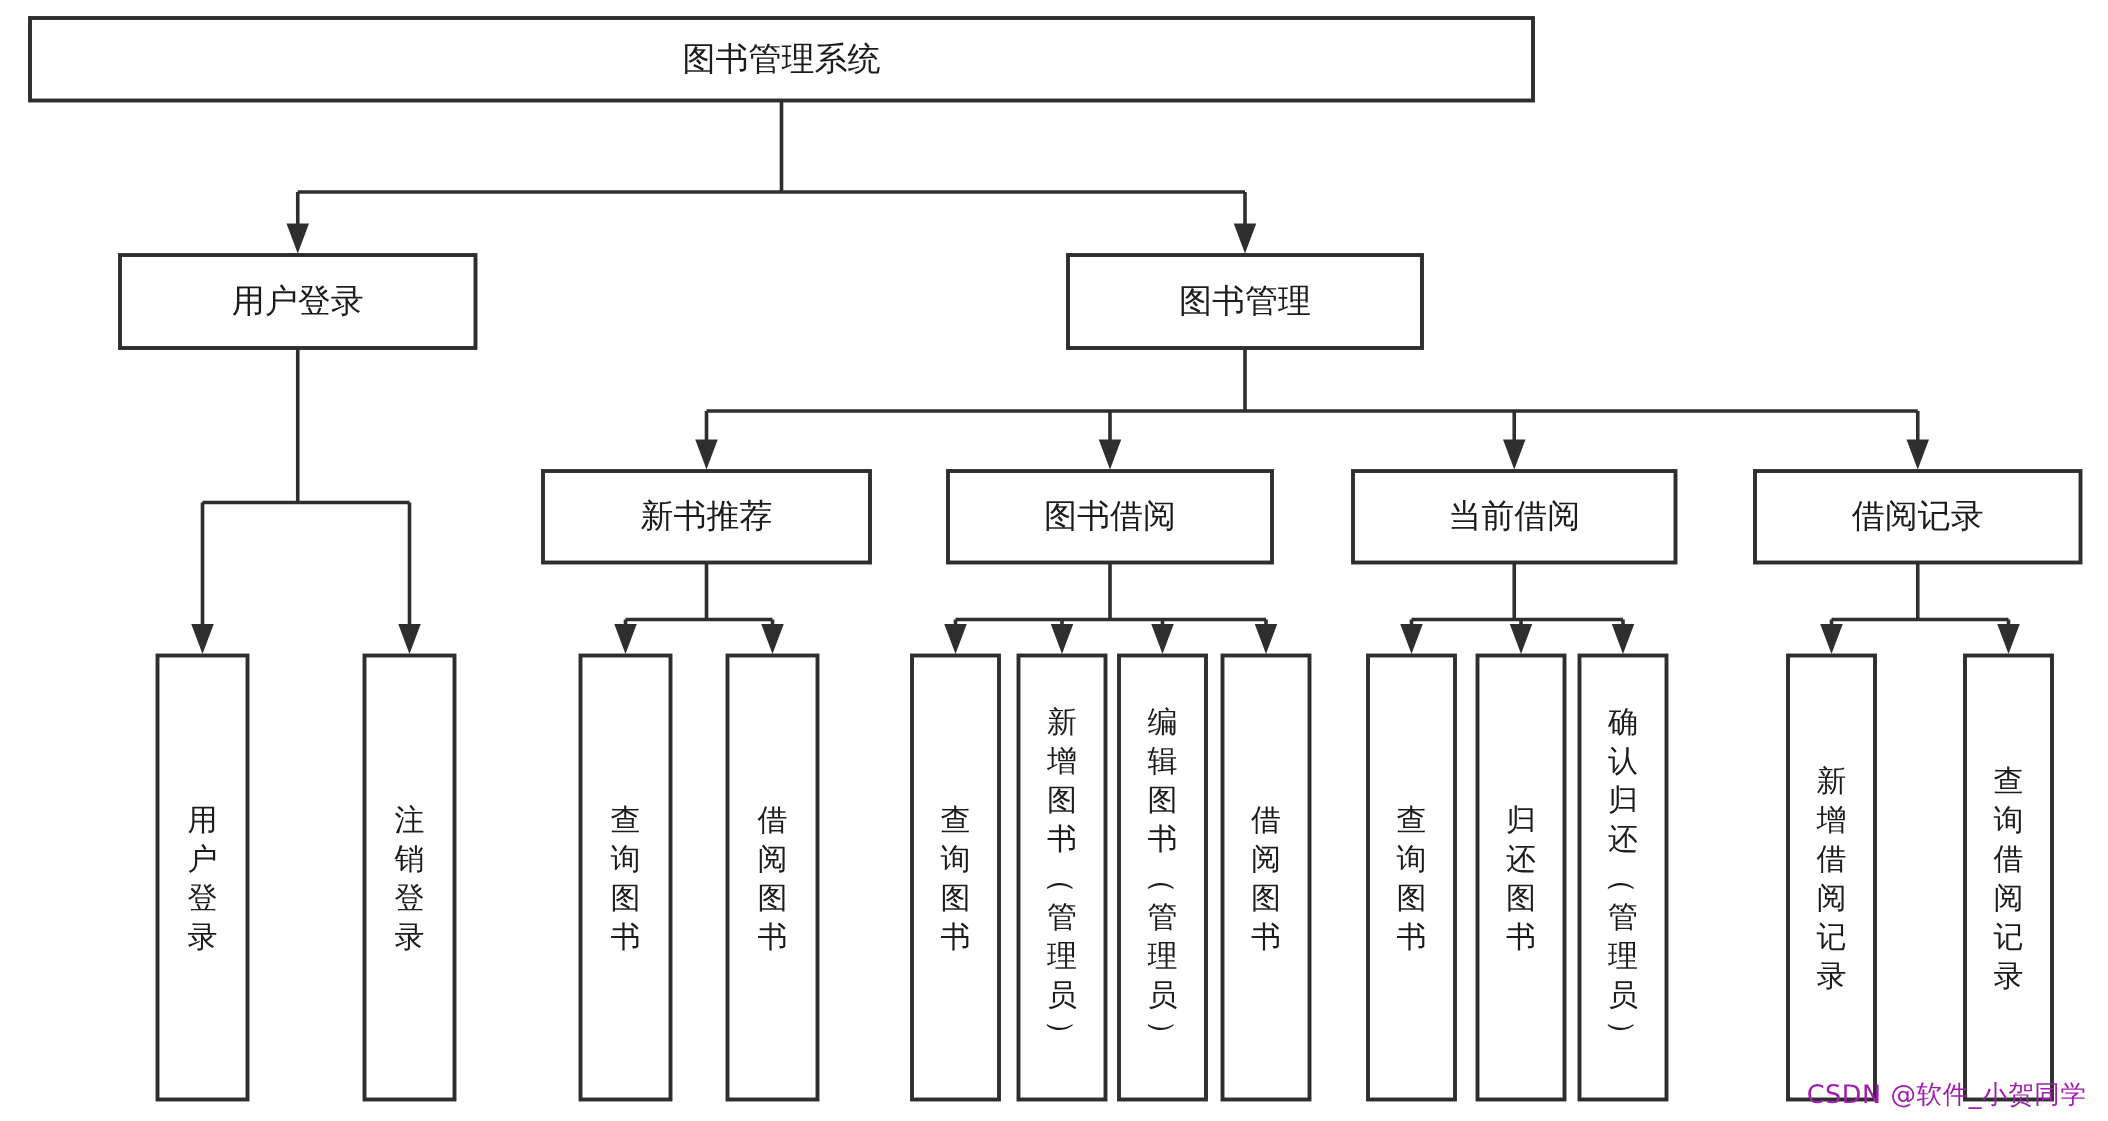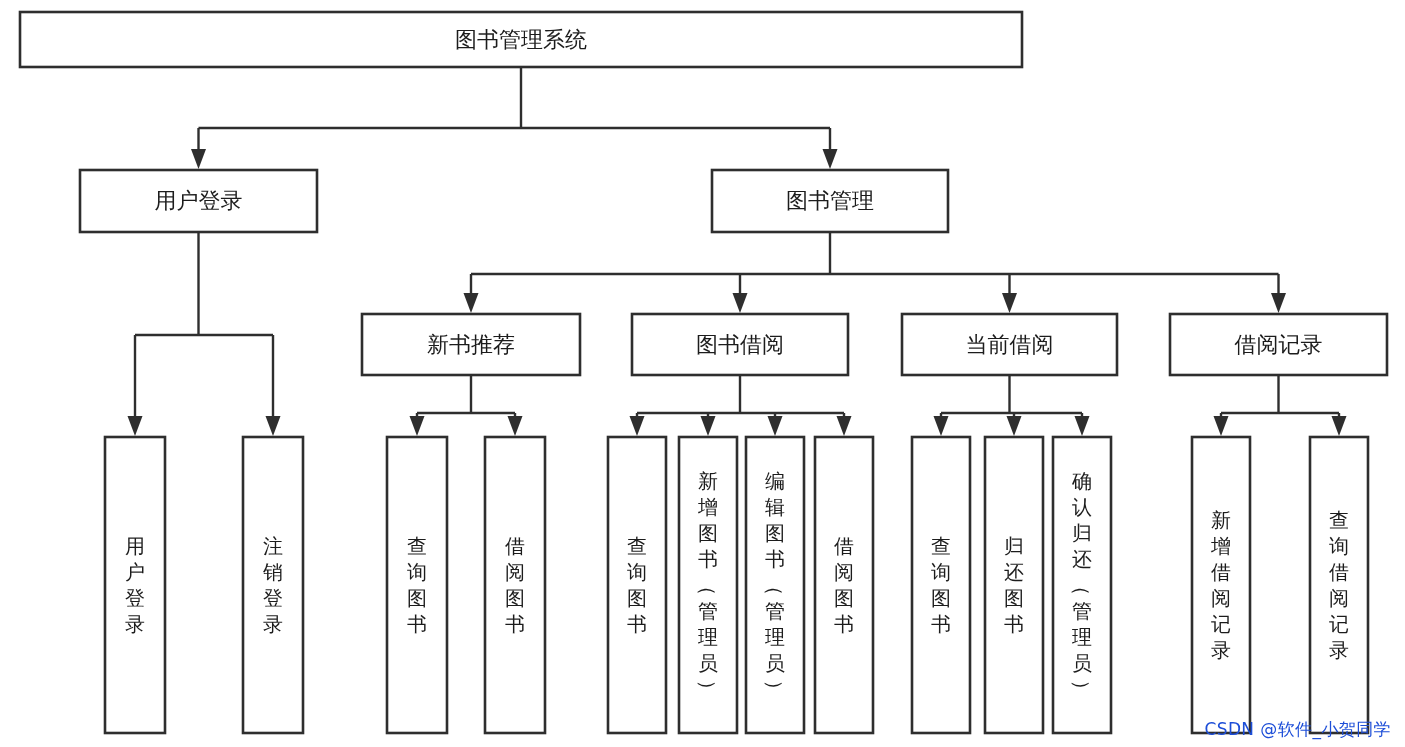--- a/index.html
+++ b/index.html
@@ -53,21 +53,21 @@
     font-size: 20px;
     fill: #1c1c1c;
     text-anchor: middle;
   }
   .watermark {
     position: absolute;
     right: 14px;
     bottom: 6px;
     font-family: "DejaVu Sans", "Liberation Sans", sans-serif;
     font-size: 17px;
-    color: #1d4ed8;
+    color: #a21caf;
     letter-spacing: 0.4px;
     white-space: nowrap;
     user-select: none;
   }
 </style>
 </head>
 <body>
 
 <div id="diagram-root">
   <svg class="diagram-canvas" viewBox="0 0 1405 747">

